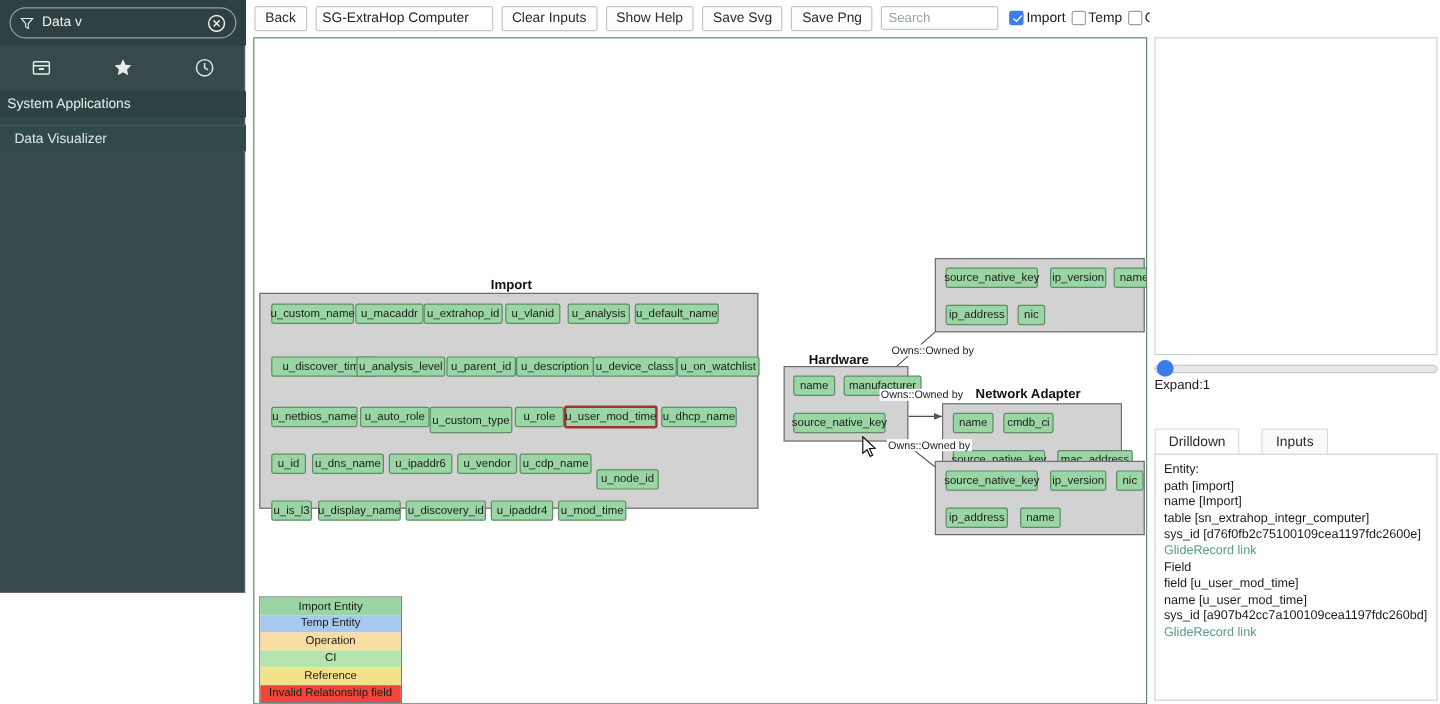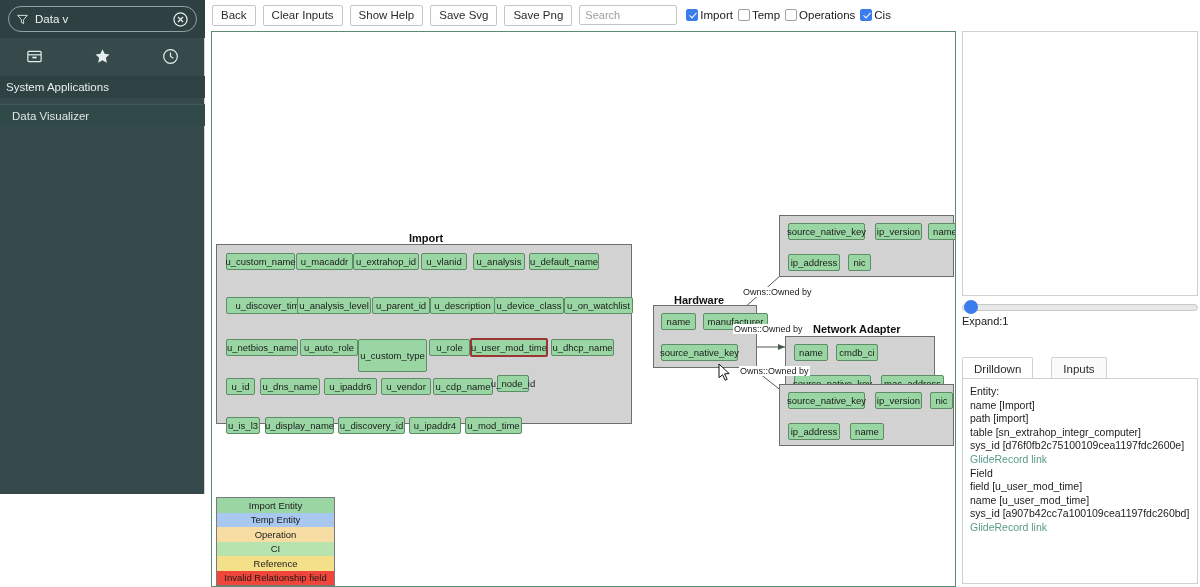--- a/index.html
+++ b/index.html
@@ -246,20 +246,21 @@
     <div id="sys-apps">
       <span>System Applications</span>
     </div>
     <div id="data-viz">
       <span>Data Visualizer</span>
     </div>
   </div>
 
   <div id="toolbar">
     <div class="tb-btn">Back</div>
+    <input id="name-input" type="text" value="SG-ExtraHop Computer" style="">
     <div class="tb-btn">Clear Inputs</div>
     <div class="tb-btn">Show Help</div>
     <div class="tb-btn">Save Svg</div>
     <div class="tb-btn">Save Png</div>
     <input id="search-input" type="text" placeholder="Search" style="">
     <div id="cb-host" style="display:flex;align-items:center;">
         <div class="cb-group">
           <span class="cbx checked"></span>
           <span class="cb-label">Import</span>
         </div>
@@ -301,30 +302,30 @@
           <div class="fld" style="left: 256px; top: 8px; width: 52px; height: 17px;">u_analysis</div>
           <div class="fld" style="left: 312px; top: 8px; width: 70px; height: 17px;">u_default_name</div>
           <div class="fld" style="left: 9px; top: 52px; width: 88px; height: 17px;">u_discover_time</div>
           <div class="fld" style="left: 80px; top: 52px; width: 74px; height: 17px;">u_analysis_level</div>
           <div class="fld" style="left: 155px; top: 52px; width: 58px; height: 17px;">u_parent_id</div>
           <div class="fld" style="left: 213px; top: 52px; width: 65px; height: 17px;">u_description</div>
           <div class="fld" style="left: 277px; top: 52px; width: 70px; height: 17px;">u_device_class</div>
           <div class="fld" style="left: 347px; top: 52px; width: 69px; height: 17px;">u_on_watchlist</div>
           <div class="fld" style="left: 9px; top: 94px; width: 72px; height: 17px;">u_netbios_name</div>
           <div class="fld" style="left: 83px; top: 94px; width: 58px; height: 17px;">u_auto_role</div>
-          <div class="fld" style="left: 141px; top: 94px; width: 69px; height: 33px;">u_custom_type</div>
+          <div class="fld" style="left: 141px; top: 94px; width: 69px; height: 22px;">u_custom_type</div>
           <div class="fld" style="left: 212px; top: 94px; width: 41px; height: 17px;">u_role</div>
           <div class="fld sel" style="left: 253px; top: 93px; width: 78px; height: 19px;">u_user_mod_time</div>
           <div class="fld" style="left: 334px; top: 94px; width: 63px; height: 17px;">u_dhcp_name</div>
           <div class="fld" style="left: 9px; top: 133px; width: 29px; height: 17px;">u_id</div>
           <div class="fld" style="left: 43px; top: 133px; width: 60px; height: 17px;">u_dns_name</div>
           <div class="fld" style="left: 107px; top: 133px; width: 53px; height: 17px;">u_ipaddr6</div>
           <div class="fld" style="left: 164px; top: 133px; width: 50px; height: 17px;">u_vendor</div>
           <div class="fld" style="left: 216px; top: 133px; width: 60px; height: 17px;">u_cdp_name</div>
-          <div class="fld" style="left: 280px; top: 130px; width: 32px; height: 17px; text-align: right;">u_node_id</div>
+          <div class="fld" style="left: 280px; top: 146px; width: 52px; height: 17px; text-align: right;">u_node_id</div>
           <div class="fld" style="left: 9px; top: 172px; width: 34px; height: 17px;">u_is_l3</div>
           <div class="fld" style="left: 48px; top: 172px; width: 69px; height: 17px;">u_display_name</div>
           <div class="fld" style="left: 121px; top: 172px; width: 67px; height: 17px;">u_discovery_id</div>
           <div class="fld" style="left: 192px; top: 172px; width: 52px; height: 17px;">u_ipaddr4</div>
           <div class="fld" style="left: 248px; top: 172px; width: 57px; height: 17px;">u_mod_time</div>
         </div>
         <div class="grp-title" style="left: 625px; top: 205px;">IPv4 Address</div>
         <div class="grp" style="left: 567px; top: 183px; width: 175px; height: 62px;">
           <div class="fld" style="left: 8px; top: 7px; width: 77px; height: 17px;">source_native_key</div>
           <div class="fld" style="left: 95px; top: 7px; width: 47px; height: 17px;">ip_version</div>
@@ -380,22 +381,22 @@
       <div id="slider-thumb"></div>
     </div>
     <div id="expand-label">Expand:1</div>
 
     <div id="rp-tabs">
         <div class="rp-tab active">Drilldown</div>
         <div class="rp-tab">Inputs</div>
       </div>
     <div id="rp-body">
         <div class="dd-line">Entity:</div>
+        <div class="dd-line">path [import]</div>
         <div class="dd-line">name [Import]</div>
-        <div class="dd-line">path [import]</div>
         <div class="dd-line">table [sn_extrahop_integr_computer]</div>
         <div class="dd-line">sys_id [d76f0fb2c75100109cea1197fdc2600e]</div>
         <div class="dd-link">GlideRecord link</div>
         <div class="dd-line">Field</div>
         <div class="dd-line">field [u_user_mod_time]</div>
         <div class="dd-line">name [u_user_mod_time]</div>
         <div class="dd-line">sys_id [a907b42cc7a100109cea1197fdc260bd]</div>
         <div class="dd-link">GlideRecord link</div>
       </div>
   </div>

